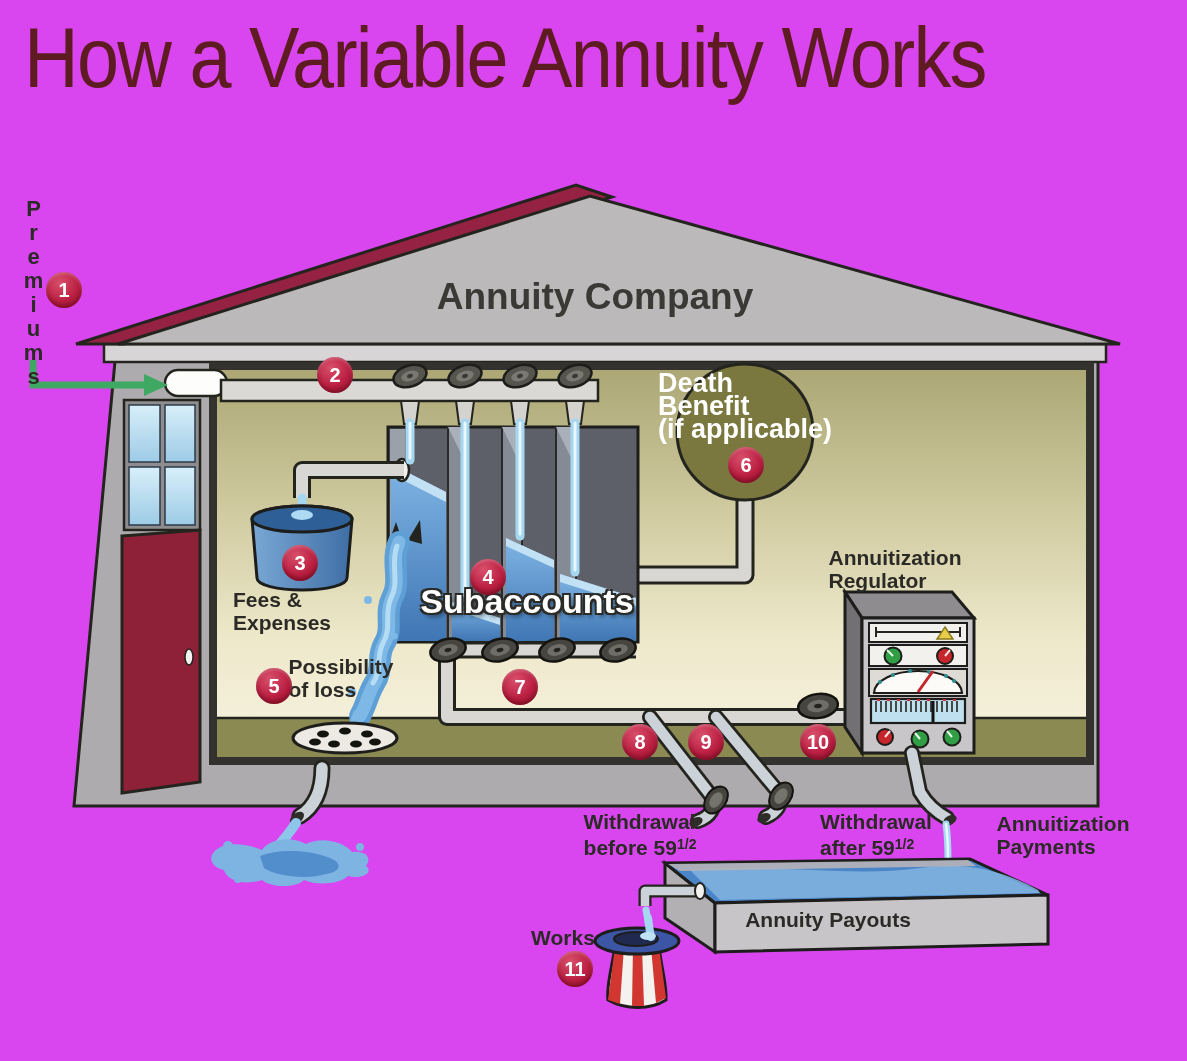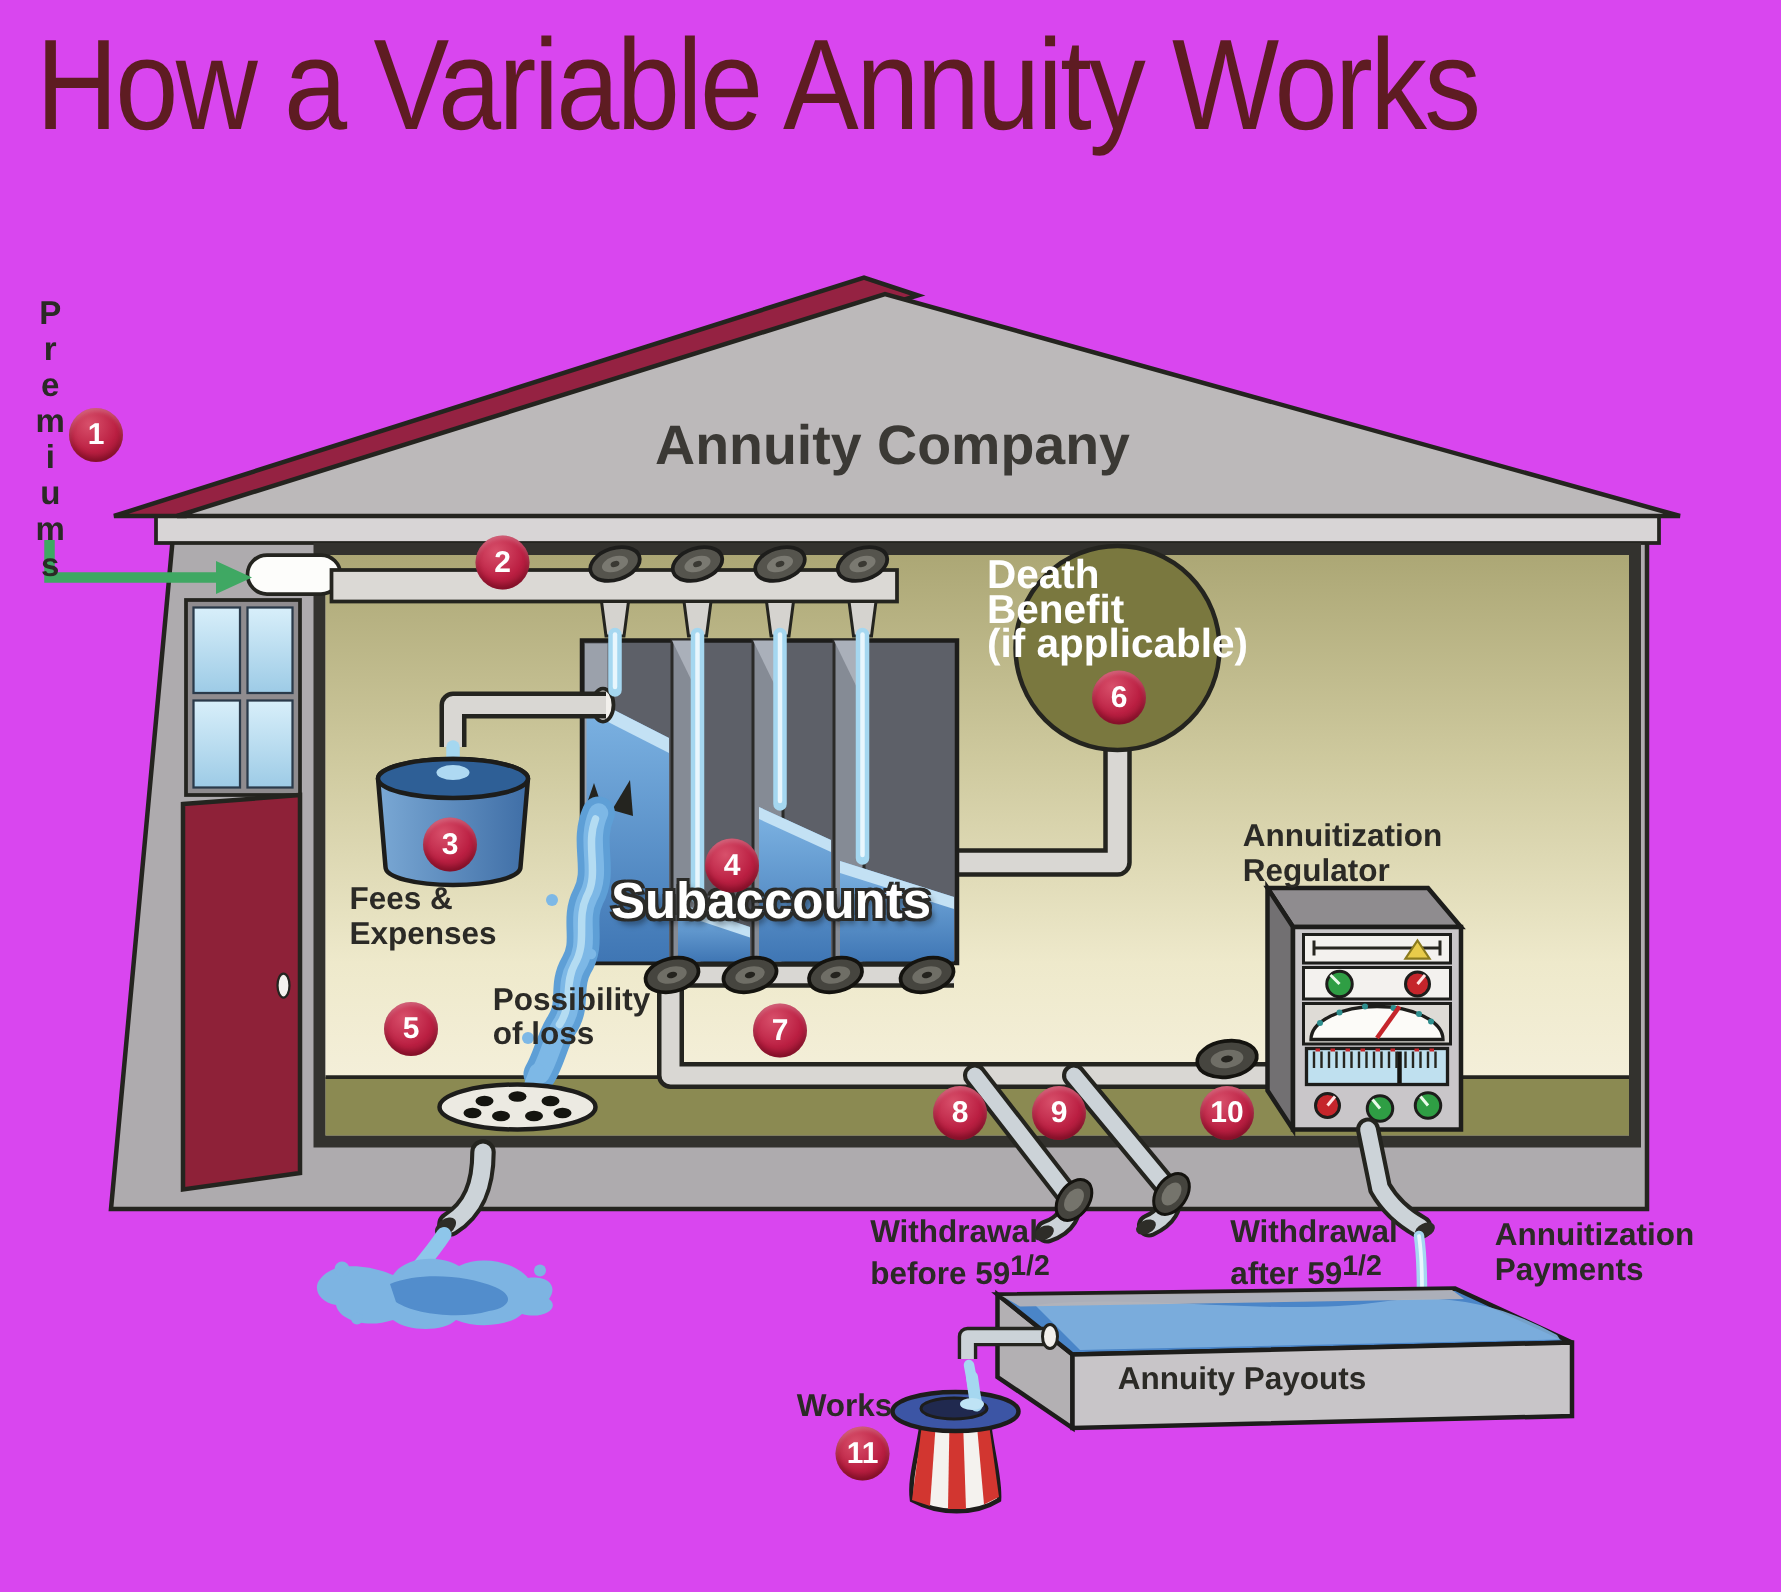--- a/index.html
+++ b/index.html
@@ -24,21 +24,21 @@
     color:#2b2a26;white-space:nowrap;
   }
   .lbl span{display:block;}
   .lbl.white{color:#fff;}
   .company{font-size:37px;line-height:38px;color:#3b3935;}
   .subacc{
     font-size:34px;letter-spacing:0;color:#fff;
     text-shadow:-2px -2px 0 #2b2b28,2px -2px 0 #2b2b28,-2px 2px 0 #2b2b28,
                  2px 2px 0 #2b2b28,3px 4px 4px rgba(0,0,0,.45);
   }
-  .half{font-size:19px;vertical-align:6px;display:inline !important;}
+  .half{font-size:14px;vertical-align:6px;display:inline !important;}
   .badge{
     position:absolute;z-index:5;width:36px;height:36px;margin:-18px 0 0 -18px;
     border-radius:50%;display:flex;align-items:center;justify-content:center;
     background:radial-gradient(circle at 38% 30%,#d8506b,#bb1f42 55%,#8f142f 100%);
     box-shadow:inset 0 -3px 4px rgba(80,0,16,.45),inset 0 2px 3px rgba(255,255,255,.25);
     color:#fff;font-weight:700;font-size:20px;
   }
 </style>
 </head>
 <body>
@@ -338,25 +338,25 @@
   <span>Death</span>
   <span>Benefit</span>
   <span>(if applicable)</span>
 </div>
 
 <div class="lbl" style="left:282px;top:588px;">
   <span>Fees &amp;</span>
   <span>Expenses</span>
 </div>
 
-<div class="lbl subacc" style="left:514px;top:590px;">
+<div class="lbl subacc" style="left:527px;top:590px;">
   <span>Subaccounts</span>
 </div>
 
-<div class="lbl" style="left:341px;top:655px;margin-left:40px;">
+<div class="lbl" style="left:341px;top:655px;">
   <span>Possibility</span>
   <span>of loss</span>
 </div>
 
 <div class="lbl" style="left:895px;top:546px;">
   <span>Annuitization</span>
   <span>Regulator</span>
 </div>
 
 <div class="lbl" style="left:640px;top:810px;">

